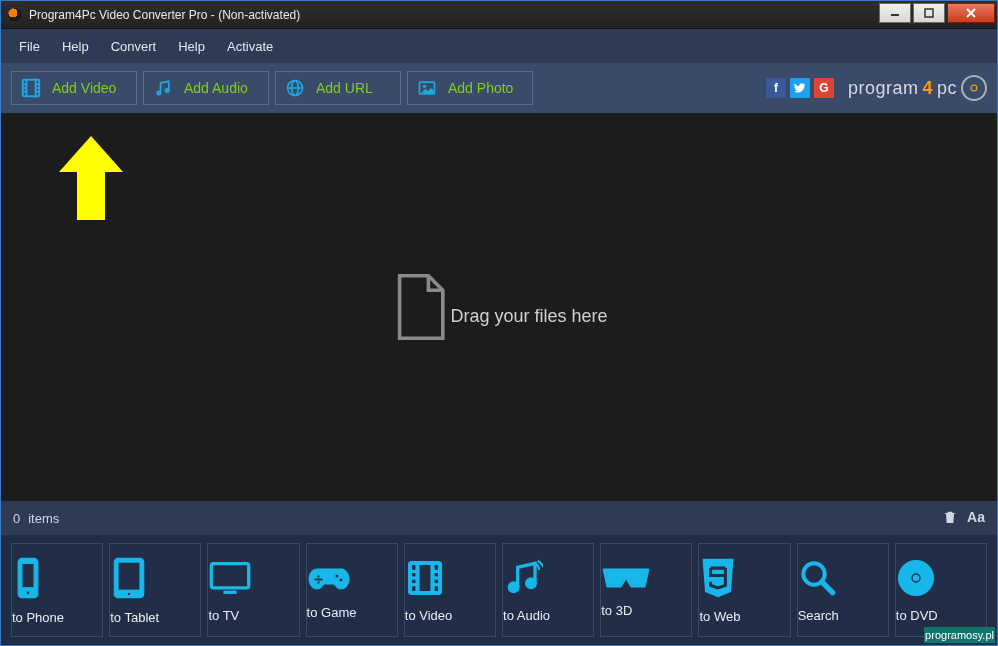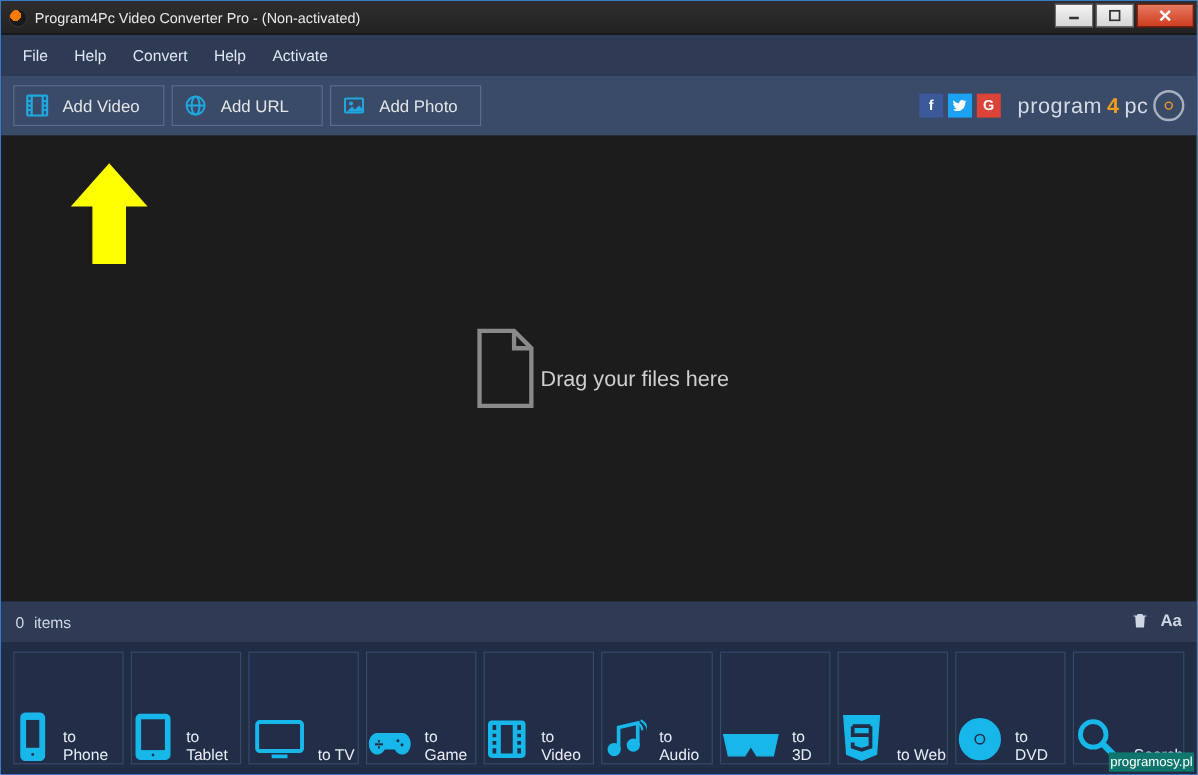--- a/index.html
+++ b/index.html
@@ -73,21 +73,21 @@
     display: flex;
     align-items: center;
     padding: 0 10px;
     gap: 6px;
   }
   .add-btn {
     height: 34px;
     min-width: 126px;
     border: 1px solid #5b6c8d;
     background: #3a4a69;
-    color: #e5e5e5;
+    color: #84cc16;
     display: flex;
     align-items: center;
     padding: 0 10px 0 8px;
     gap: 10px;
     font-size: 14px;
   }
   .add-btn .icon { width: 22px; height: 22px; display:flex; align-items:center; justify-content:center;}
   .add-btn svg { fill: #1ea8e0; }
   .topbar-spacer { flex: 1; }
   .social { display:flex; gap:4px; margin-right:8px;}
@@ -136,22 +136,22 @@
     display:flex;
     gap: 6px;
     padding: 8px 10px;
     align-items:stretch;
   }
   .preset {
     flex: 1;
     border: 1px solid #39486a;
     background: #222e47;
     display:flex;
-    flex-direction:row;
-    align-items:flex-end;
+    flex-direction:column;
+    align-items:flex-start;
     justify-content:center;
     gap:10px;
     color:#e8ecf5;
     font-size:13px;
   }
   .preset svg { fill:#17b7ea; stroke:#17b7ea; }
   .watermark {
     position:absolute;
     right:2px; bottom:2px;
     background:#0f766e;
@@ -210,20 +210,30 @@
             <line x1="17" y1="8" x2="21" y2="8" stroke="#1ea8e0" stroke-width="2"></line>
             <line x1="17" y1="12" x2="21" y2="12" stroke="#1ea8e0" stroke-width="2"></line>
             <line x1="17" y1="16" x2="21" y2="16" stroke="#1ea8e0" stroke-width="2"></line>
           </svg>
       </span>
       <span>Add Video</span>
     </div>
     <div class="add-btn">
       <span class="icon">
         <svg viewBox="0 0 24 24" width="20" height="20">
+            <path d="M9 18 V6 l10 -2 v11" fill="none" stroke="#1ea8e0" stroke-width="2"></path>
+            <circle cx="7" cy="18" r="3" fill="#1ea8e0"></circle>
+            <circle cx="17" cy="15" r="3" fill="#1ea8e0"></circle>
+          </svg>
+      </span>
+      <span>Add Audio</span>
+    </div>
+    <div class="add-btn">
+      <span class="icon">
+        <svg viewBox="0 0 24 24" width="20" height="20">
             <circle cx="12" cy="12" r="9" fill="none" stroke="#1ea8e0" stroke-width="2"></circle>
             <ellipse cx="12" cy="12" rx="4" ry="9" fill="none" stroke="#1ea8e0" stroke-width="2"></ellipse>
             <line x1="3" y1="12" x2="21" y2="12" stroke="#1ea8e0" stroke-width="2"></line>
           </svg>
       </span>
       <span>Add URL</span>
     </div>
     <div class="add-btn">
       <span class="icon">
         <svg viewBox="0 0 24 24" width="20" height="20">
@@ -358,31 +368,31 @@
     <div class="preset">
       <svg width="38" height="42" viewBox="0 0 30 34">
           <path d="M3 2 h24 l-2 26 l-10 4 l-10 -4 z" fill="#17b7ea"></path>
           <path d="M9 9 h12 M9 9 v6 h12 M21 9 v14 l-6 2 l-6 -2 v-3" fill="none" stroke="#222e47" stroke-width="2.5"></path>
         </svg>
       <span>to Web</span>
     </div>
 
     <div class="preset">
       <svg width="40" height="40" viewBox="0 0 30 30">
+          <circle cx="12" cy="12" r="8" fill="none" stroke="#17b7ea" stroke-width="3"></circle>
+          <line x1="18" y1="18" x2="26" y2="26" stroke="#17b7ea" stroke-width="4" stroke-linecap="round"></line>
+        </svg>
+      <span>Search</span>
+    </div>
+
+    <div class="preset">
+      <svg width="40" height="40" viewBox="0 0 30 30">
           <circle cx="15" cy="15" r="13" fill="#17b7ea"></circle>
           <circle cx="15" cy="15" r="4" fill="#222e47"></circle>
           <circle cx="15" cy="15" r="2" fill="#17b7ea"></circle>
         </svg>
       <span>to DVD</span>
     </div>
 
-    <div class="preset">
-      <svg width="40" height="40" viewBox="0 0 30 30">
-          <circle cx="12" cy="12" r="8" fill="none" stroke="#17b7ea" stroke-width="3"></circle>
-          <line x1="18" y1="18" x2="26" y2="26" stroke="#17b7ea" stroke-width="4" stroke-linecap="round"></line>
-        </svg>
-      <span>Search</span>
-    </div>
-
     <div class="watermark">programosy.pl</div>
   </div>
 
 </div>
 
 </body></html>

